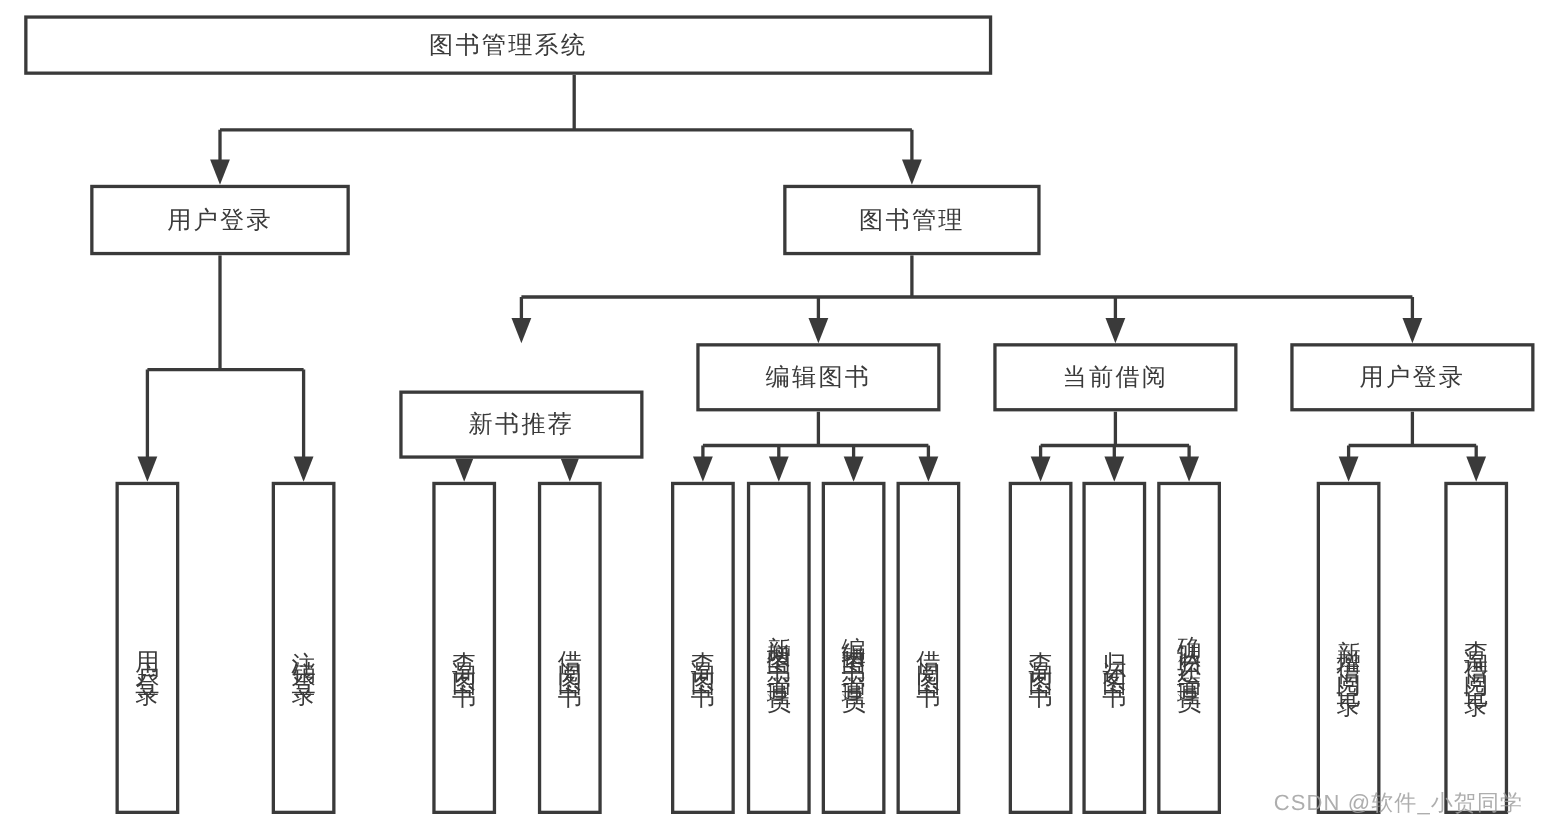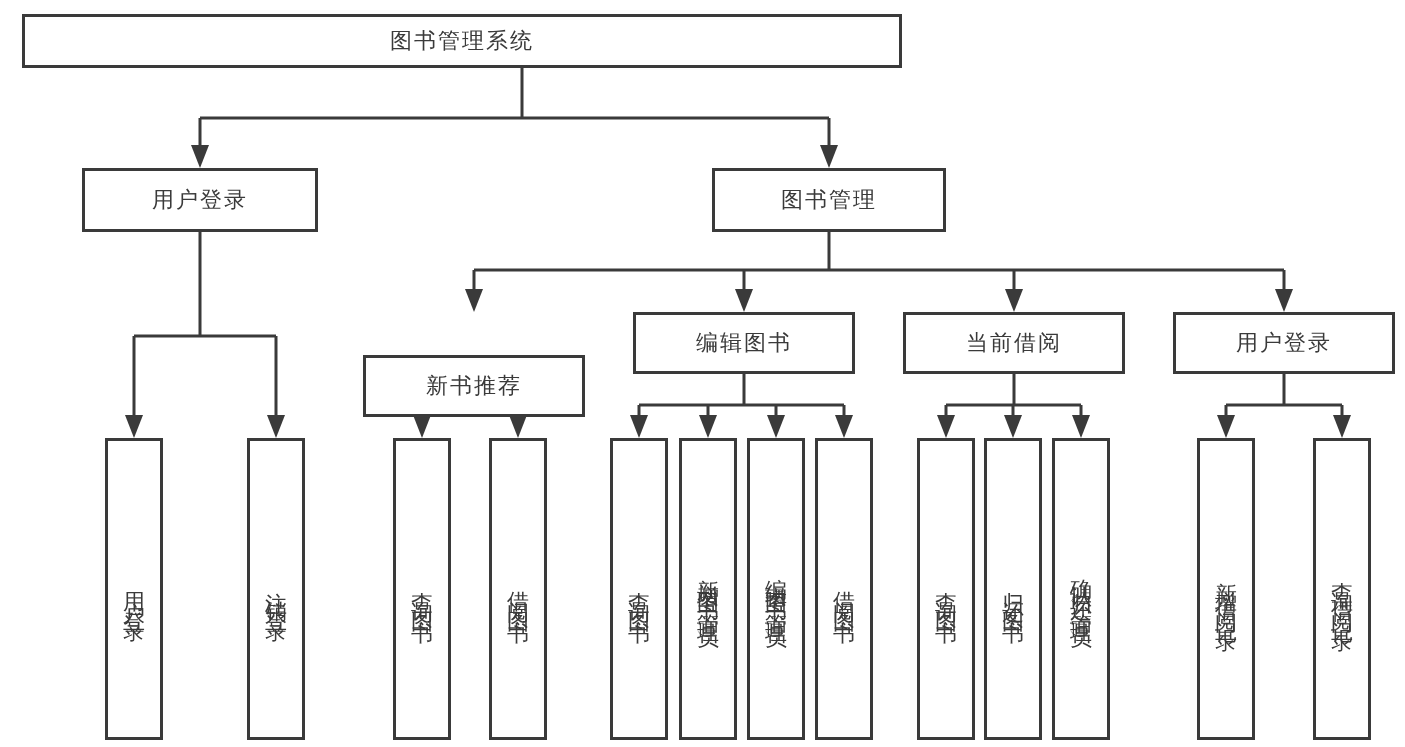--- a/index.html
+++ b/index.html
@@ -160,13 +160,14 @@
     <span class="vtext">确认归还（管理员）</span>
   </div>
 
   <div class="leaf" style="left:1197px;">
     <span class="vtext">新增借阅记录</span>
   </div>
   <div class="leaf" style="left:1313px;">
     <span class="vtext">查询借阅记录</span>
   </div>
 
+  <div class="watermark">CSDN @软件_小贺同学</div>
 </div>
 
 </body></html>

